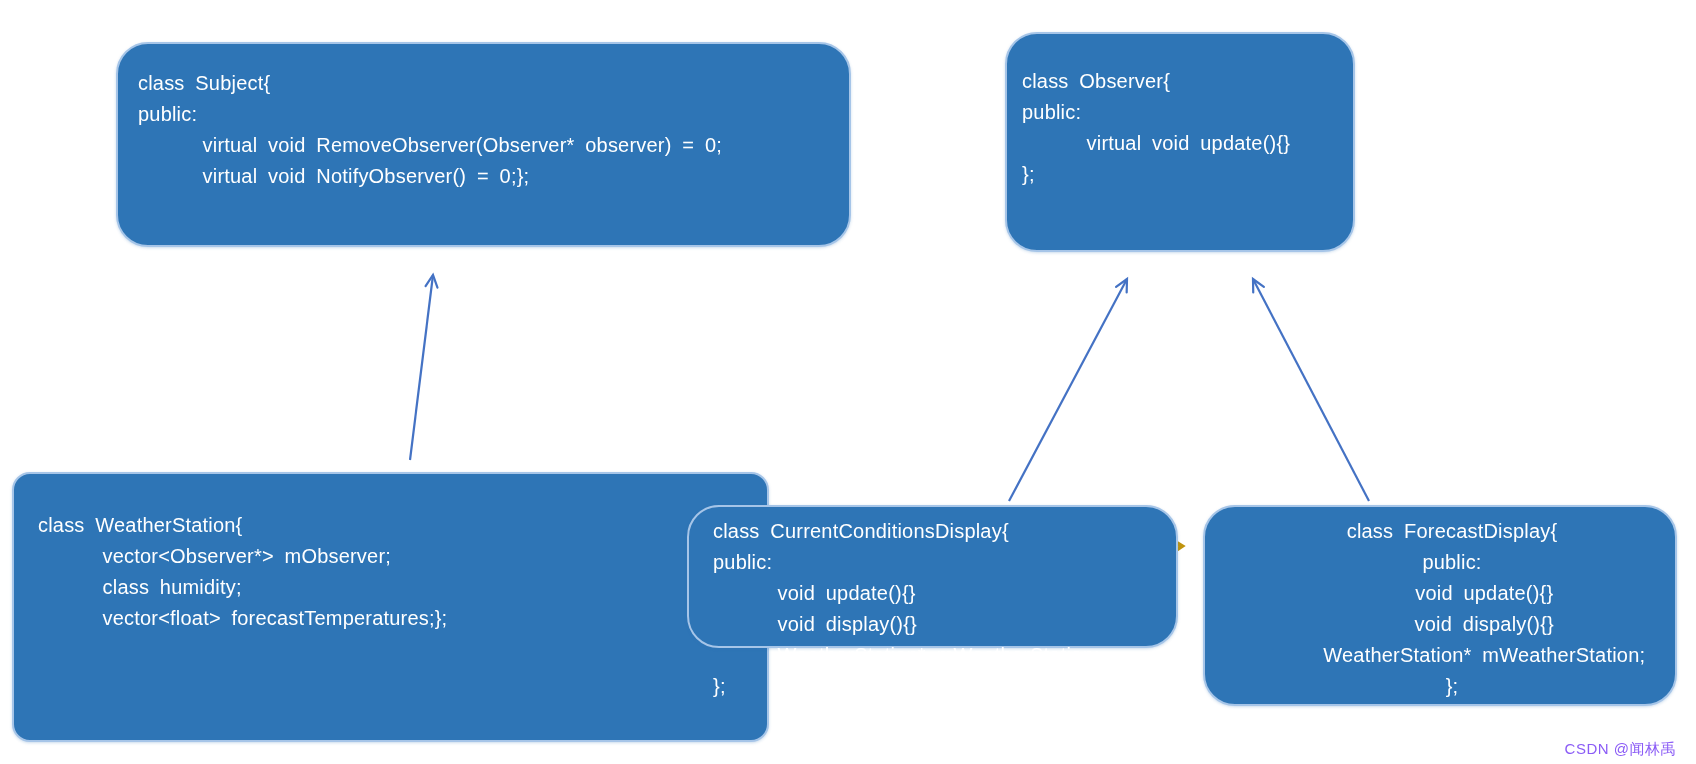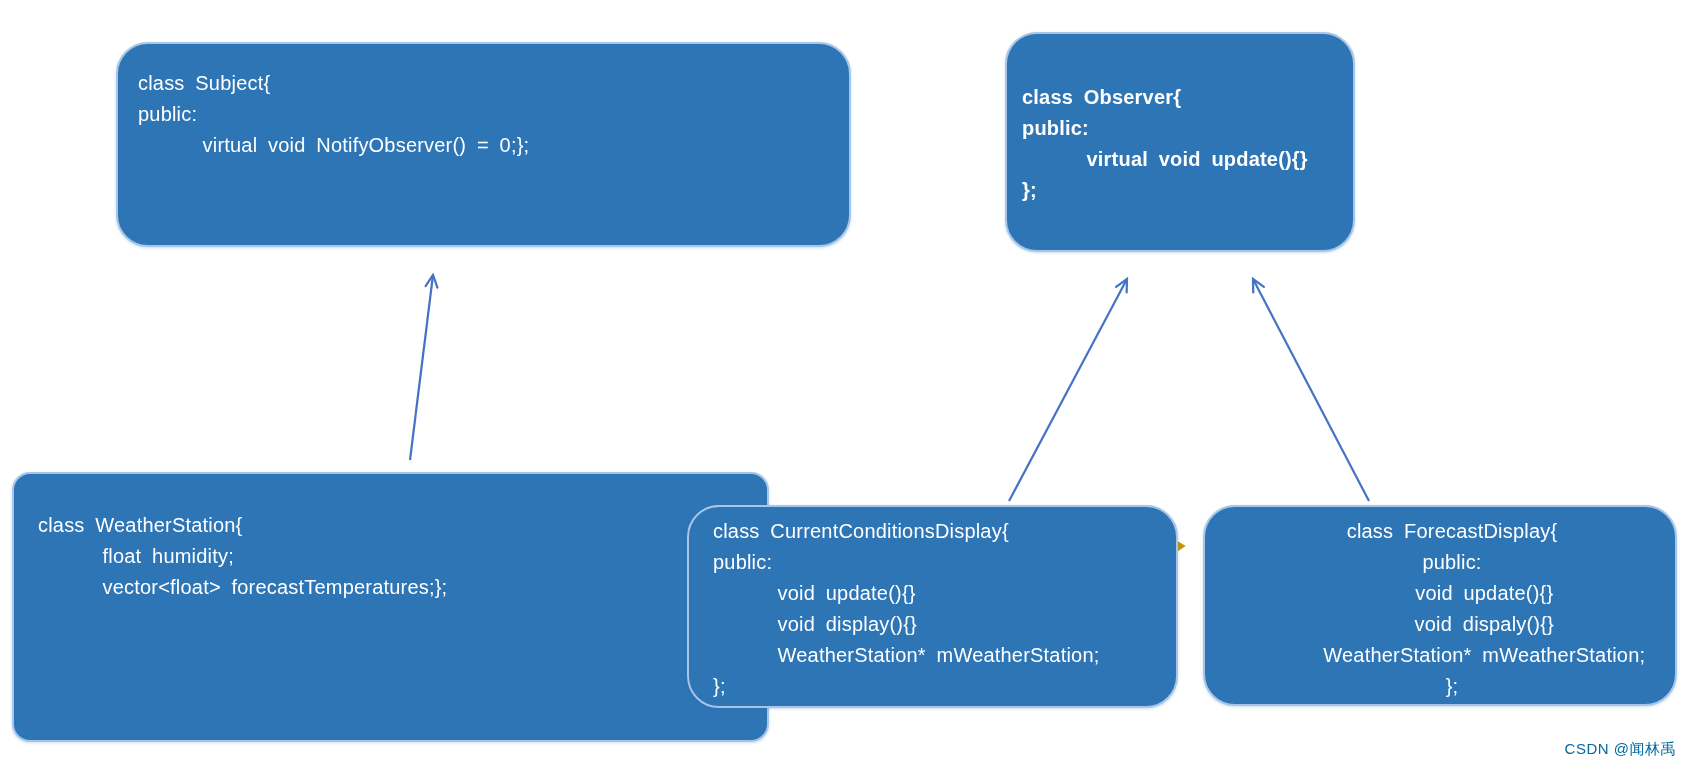--- a/index.html
+++ b/index.html
@@ -14,27 +14,27 @@
     background:#2e75b6;
     border:2px solid #a6c5e8;
     border-radius:32px;
     color:#ffffff;
     font-size:20px; line-height:31px; font-weight:400;
     letter-spacing:0.2px; word-spacing:5px;
     box-shadow:0 1px 3px rgba(46,117,182,0.25);
   }
   .code-line { white-space:pre; }
   #box-subject   { left:108px;  top:42px;  width:735px; height:205px; padding:24px 0 0 20px;margin-left:8px; }
-  #box-observer  { left:1005px; top:32px;  width:350px; height:220px; padding:48px 0 0 15px;font-weight:bold; }
+  #box-observer  { left:1005px; top:32px;  width:350px; height:220px; padding:32px 0 0 15px; }
   #box-weather   { left:12px;   top:472px; width:757px; height:270px; padding:36px 0 0 24px; border-radius:18px; }
-  #box-current   { left:687px;  top:505px; width:491px; height:203px; padding:9px 0 0 24px; }
+  #box-current   { left:687px;  top:505px; width:491px; height:143px; padding:9px 0 0 24px; }
   #box-forecast  { left:1203px; top:505px; width:474px; height:201px; padding:9px 0 0 24px;text-align:center; }
   .watermark {
     position:absolute; right:20px; bottom:5px;
-    color:#0369a1; font-size:15px; letter-spacing:0.5px;
+    color:#8b5cf6; font-size:15px; letter-spacing:0.5px;
   }
 </style>
 </head>
 <body>
 
 <div class="canvas">
 
   <svg class="arrow-layer" viewBox="0 0 1696 764" xmlns="http://www.w3.org/2000/svg">
     <defs>
       <marker id="headBlue" markerUnits="userSpaceOnUse" markerWidth="26" markerHeight="26" refX="14" refY="8" orient="auto">
@@ -49,33 +49,35 @@
     <line x1="1009" y1="501" x2="1127" y2="279" stroke="#4472c4" stroke-width="2.2" marker-end="url(#headBlue)"></line>
     <line x1="1369" y1="501" x2="1253" y2="279" stroke="#4472c4" stroke-width="2.2" marker-end="url(#headBlue)"></line>
 
     <line x1="465" y1="548" x2="664" y2="524" stroke="#c0940e" stroke-width="4.2" stroke-dasharray="0.1 9.6" stroke-linecap="round" marker-end="url(#headGold)"></line>
     <line x1="478" y1="564" x2="1182" y2="546" stroke="#c0940e" stroke-width="4.2" stroke-dasharray="0.1 9.6" stroke-linecap="round" marker-end="url(#headGold)"></line>
   </svg>
 
   <div class="clsbox" id="box-subject">
     <div class="code-line">class Subject{</div>
     <div class="code-line">public:</div>
+    <div class="code-line">      virtual void RemoveObserver(Observer* observer) = 0;</div>
     <div class="code-line">      virtual void NotifyObserver() = 0;};</div>
   </div>
 
   <div class="clsbox" id="box-observer">
     <div class="code-line">class Observer{</div>
     <div class="code-line">public:</div>
     <div class="code-line">      virtual void update(){}</div>
     <div class="code-line">};</div>
   </div>
 
   <div class="clsbox" id="box-weather">
     <div class="code-line">class WeatherStation{</div>
-    <div class="code-line">      float humidity;</div>
+    <div class="code-line">      vector&lt;Observer*&gt; mObserver;</div>
+    <div class="code-line">      class humidity;</div>
     <div class="code-line">      vector&lt;float&gt; forecastTemperatures;};</div>
   </div>
 
   <div class="clsbox" id="box-current">
     <div class="code-line">class CurrentConditionsDisplay{</div>
     <div class="code-line">public:</div>
     <div class="code-line">      void update(){}</div>
     <div class="code-line">      void display(){}</div>
     <div class="code-line">      WeatherStation* mWeatherStation;</div>
     <div class="code-line">};</div>

